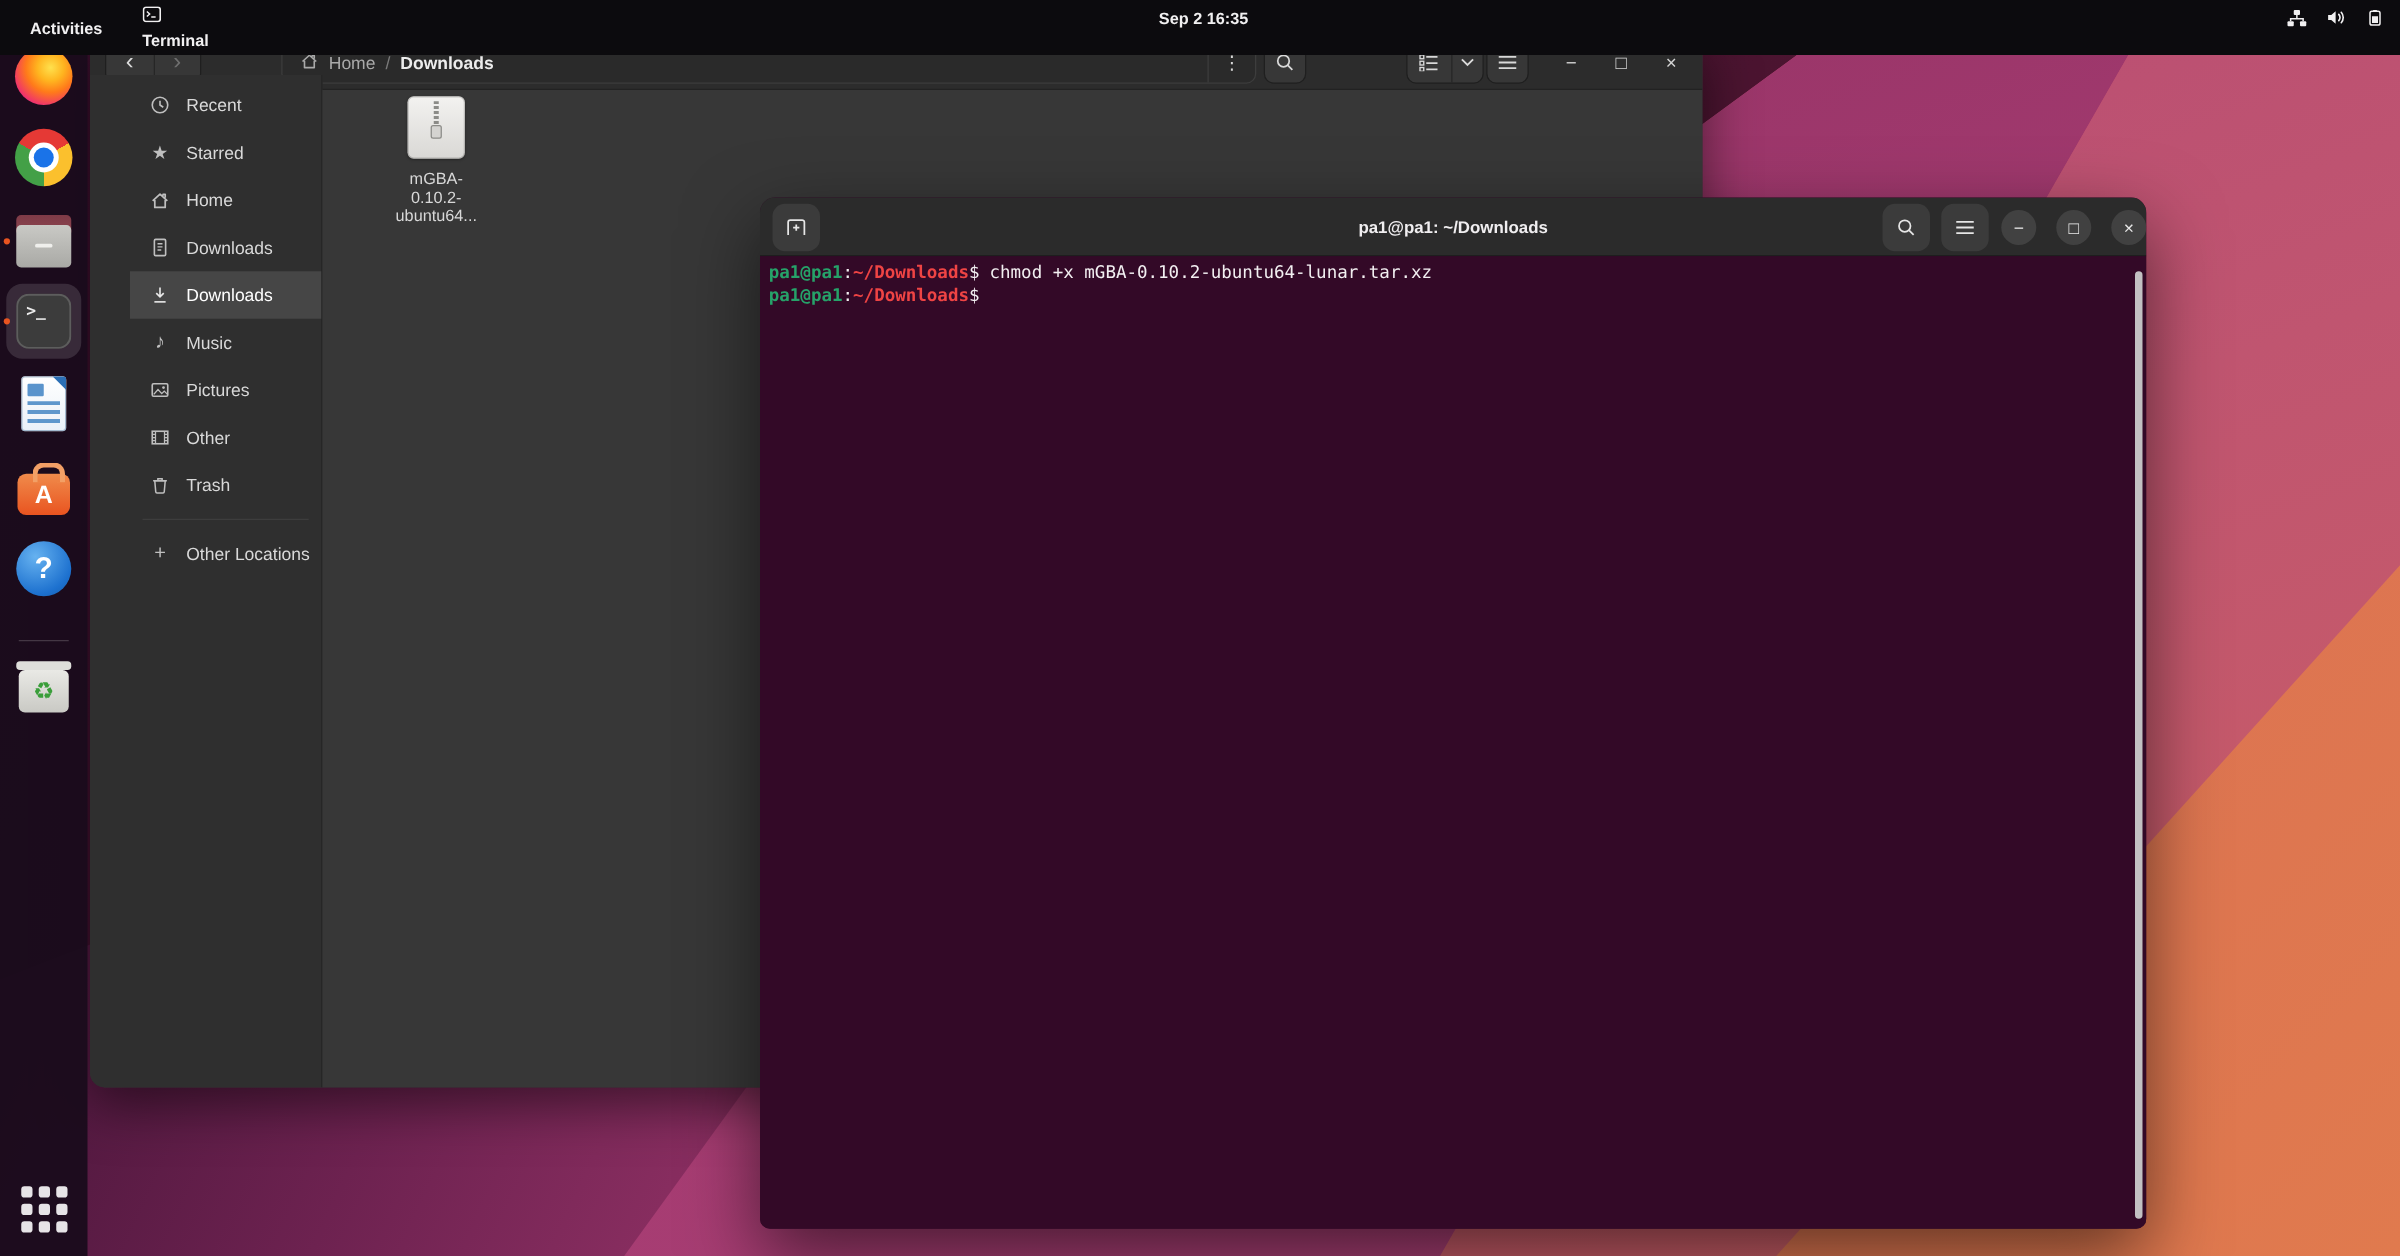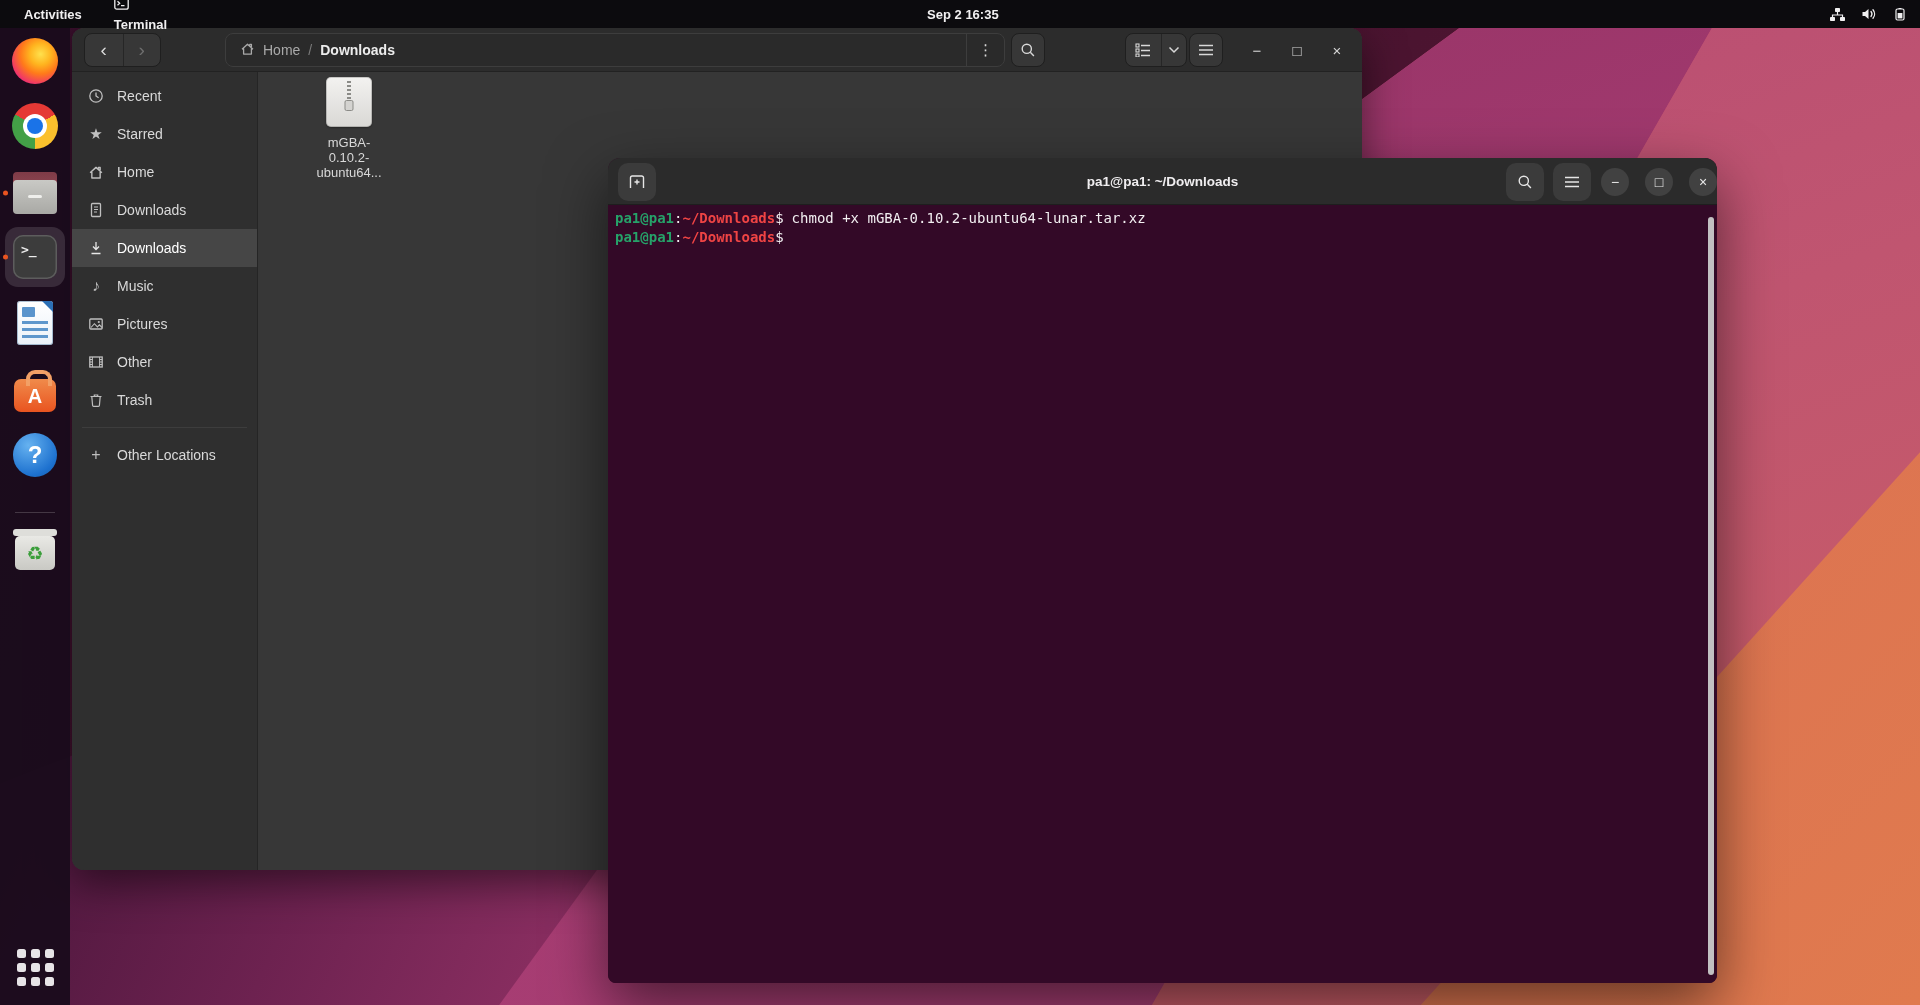--- a/index.html
+++ b/index.html
@@ -9,21 +9,21 @@
   
   .wallpaper { position:absolute; inset:0; }
   .wp { position:absolute; inset:0; }
   .wp-base { background:linear-gradient(115deg,#2b0e28 0%,#471539 14%,#6d2250 30%,#933266 46%,#ad3f6e 58%,#c24e6b 72%,#d35f60 86%,#dd6b55 100%); }
   .wp-f1 { clip-path:polygon(0 0,78% 0,48% 42%,0 78%); background:linear-gradient(125deg,#360e2a 0%,#4b1430 55%,#5d1b36 100%); }
   .wp-f2 { clip-path:polygon(78% 0,90% 0,60% 100%,26% 100%,48% 42%); background:linear-gradient(160deg,#8e2f60 0%,#a63c72 60%,#a83f74 100%); }
   .wp-f3 { clip-path:polygon(90% 0,100% 0,100% 55%,74% 100%,60% 100%); background:linear-gradient(160deg,#b14677 0%,#c05570 55%,#cb5f63 100%); }
   .wp-f4 { clip-path:polygon(100% 45%,100% 100%,74% 100%); background:linear-gradient(135deg,#d2615c 0%,#e07a4e 100%); }
 
   
-  .topbar { position:absolute; left:0; top:0; width:1920px; height:28px; background:#0c0b0e;
+  .topbar { position:absolute; left:0; top:0; width:1920px; height:44px; background:#0c0b0e;
             display:flex; align-items:center; color:#f1f0f1; font-size:13px; font-weight:600; z-index:50; }
   .tb-activities { margin-left:16px; padding:0 8px; cursor:default; }
   .tb-app { display:flex; align-items:flex-start; gap:7px; margin-left:24px;flex-direction:column; }
   .tb-app svg { display:block; }
   .tb-clock { position:absolute; left:50%; top:0; height:28px; display:flex; align-items:center; transform:translateX(-46%); }
   .tb-tray { position:absolute; right:12px; top:0; height:28px; display:flex; align-items:center; gap:15px; }
   .tb-tray svg { display:block; }
 
   
   .dock { position:absolute; left:0; top:28px; width:70px; height:977px; background:rgba(26,12,28,.94); z-index:40; }
@@ -88,21 +88,21 @@
   .searchbtn { left:939px; width:34px; }
   .viewgrp  { left:1053px; width:62px; padding:0; overflow:hidden; }
   .viewgrp .seg { height:34px; display:flex; align-items:center; justify-content:center; }
   .viewgrp .seg:first-child { width:36px; }
   .viewgrp .seg:last-child { width:26px; border-left:1px solid #262626; }
   .menubtn { left:1117px; width:34px; }
   .wc { position:absolute; top:9px; width:26px; height:26px; display:flex; align-items:center; justify-content:center;
         color:#d5d5d5; font-size:15px; }
   .f-min { left:1172px; } .f-max { left:1212px; } .f-cls { left:1252px; }
 
-  .f-sidebar { position:absolute; left:0; top:44px; bottom:0; width:186px; background:#2f2f2f; border-right:1px solid #252525; padding-top:5px; }
+  .f-sidebar { position:absolute; left:0; top:32px; bottom:0; width:186px; background:#2f2f2f; border-right:1px solid #252525; padding-top:5px;padding-left:32px; }
   .srow { height:38px; display:flex; align-items:center; gap:13px; padding-left:16px; color:#d9d9d9; font-size:14px; }
   .srow.sel { background:#464646; color:#fff; }
   .srow svg { flex:0 0 auto; }
   .s-sep { height:1px; background:#3d3d3d; margin:8px 10px; }
 
   .f-content { position:absolute; left:186px; top:44px; right:0; bottom:0; background:#373737; }
   .fitem { position:absolute; left:36px; top:5px; width:110px; display:flex; flex-direction:column; align-items:center; }
   .zip { position:relative; width:46px; height:50px; border-radius:5px;
          background:linear-gradient(180deg,#f3f2f0,#d9d8d5);
          box-shadow:inset 0 0 0 1px rgba(0,0,0,.18), 0 1px 2px rgba(0,0,0,.3); }

